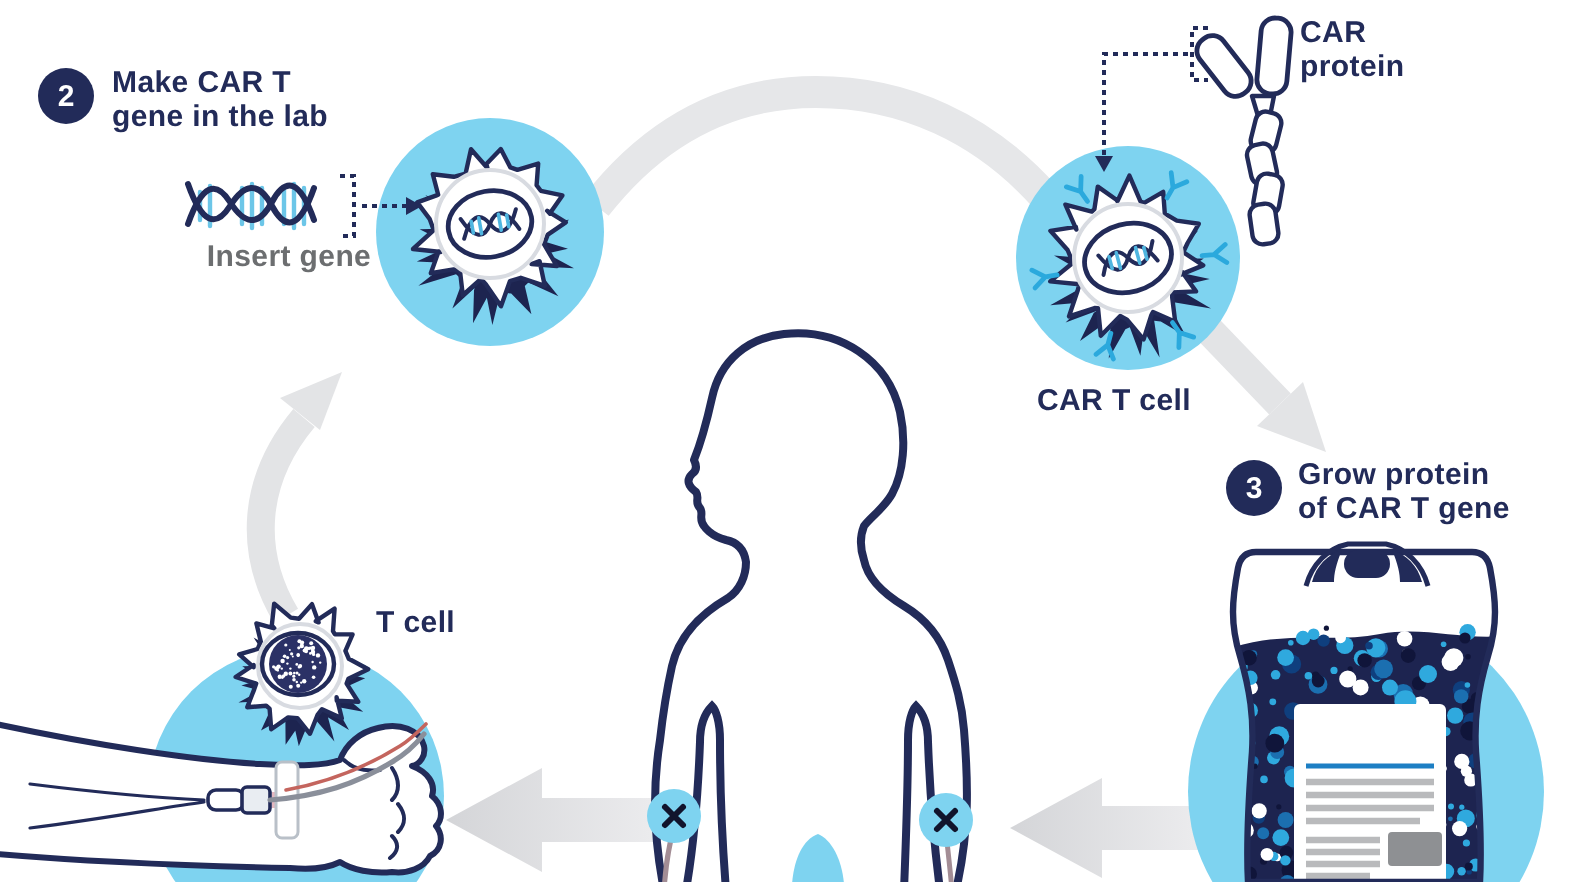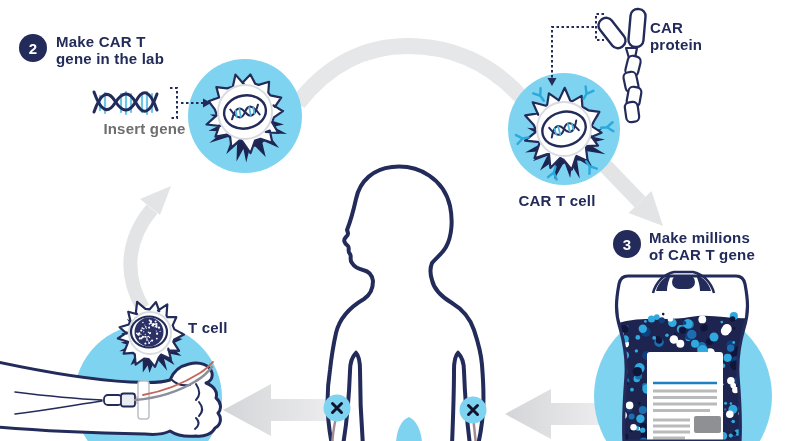--- a/index.html
+++ b/index.html
@@ -430,30 +430,30 @@
 </div>
 <div class="lbl" style="left:56px;top:33px;">
   <div>Make CAR T</div>
   <div>gene in the lab</div>
 </div>
 
 <div class="lbl gray" style="left:84px;top:120px;width:95px;">
   <div>Insert gene</div>
 </div>
 
-<div class="lbl" style="left:650px;top:19px;">
+<div class="lbl" style="left:650px;top:8px;">
   <div>CAR</div>
   <div>protein</div>
 </div>
 
 <div class="lbl center" style="left:512px;top:192px;width:90px;">CAR T cell</div>
 
-<div class="lbl" style="left:188px;top:319px;">T cell</div>
+<div class="lbl" style="left:188px;top:303px;">T cell</div>
 
 <div class="badge" style="left:613px;top:230px;">
   <span>3</span>
 </div>
 <div class="lbl" style="left:649px;top:229px;">
-  <div>Make millions</div>
+  <div>Grow protein</div>
   <div>of CAR T gene</div>
 </div>
 
 </div>
 
 </body></html>

